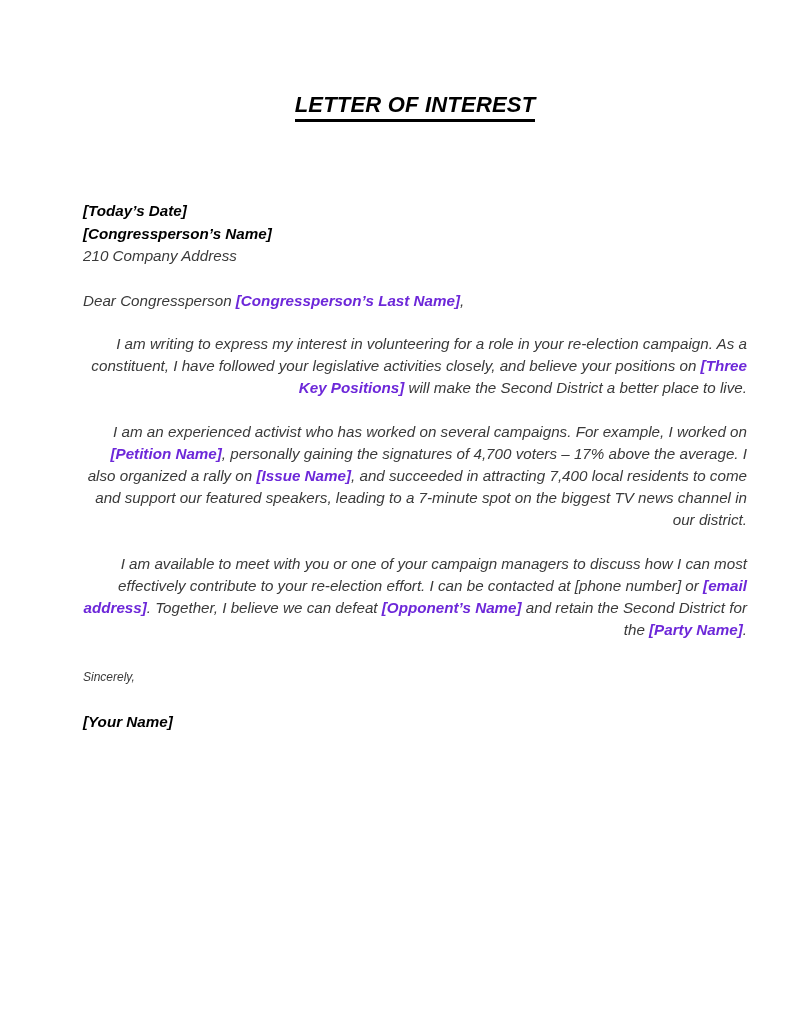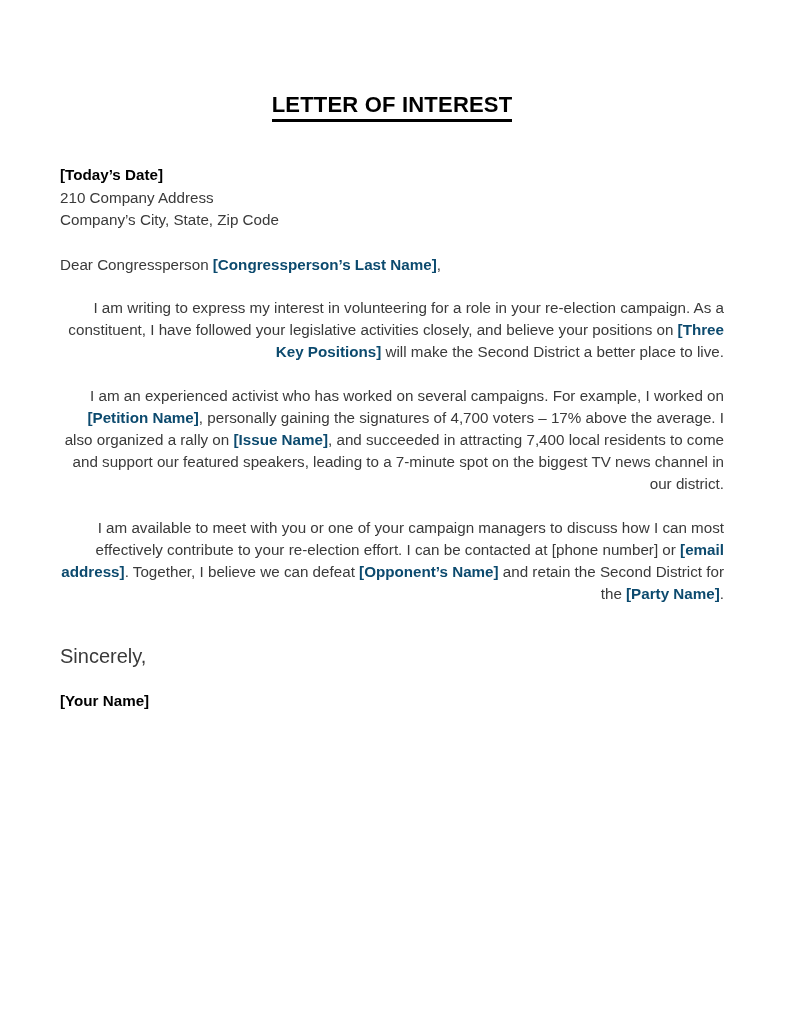--- a/index.html
+++ b/index.html
@@ -20,44 +20,45 @@
     width: 800px;
     height: 1035px;
     background: #ffffff;
     box-sizing: border-box;
     padding: 0;
     overflow: hidden;
   }
 
   .content {
     position: absolute;
-    left: 60px;
+    left: 83px;
     top: 0;
     width: 664px;
+    font-style: italic;
   }
 
   
   .doc-title {
     text-align: center;
     font-size: 22px;
     font-weight: bold;
     color: #000000;
     letter-spacing: 0.2px;
     margin: 0;
     padding-top: 92px;
     line-height: 1.2;
   }
   .doc-title .title-text {
     display: inline-block;
     border-bottom: 3px solid #000000;
     padding-bottom: 1px;
   }
 
   .address-block {
-    margin-top: 42px;
+    margin-top: 78px;
   }
   .address-line {
     font-size: 15.2px;
     line-height: 22.5px;
     white-space: nowrap;
   }
   .address-line.strong {
     font-weight: bold;
     color: #000000;
   }
@@ -69,52 +70,52 @@
   }
 
   .para {
     margin-top: 21px;
     font-size: 15.2px;
     line-height: 22.2px;
     text-align: right;
   }
 
   .closing {
-    margin-top: 40px;
-    font-size: 20px;
+    margin-top: 25px;
+    font-size: 12px;
     line-height: 22px;
   }
 
   .signature-name {
     margin-top: 23px;
     font-size: 15.2px;
     line-height: 22px;
     font-weight: bold;
     color: #000000;
   }
 
   b, .ph {
     font-weight: bold;
-    color: #0c4a6e;
+    color: #6d28d9;
   }
 </style>
 </head>
 <body>
 
 <div class="page">
   <div class="content">
 
     <h1 class="doc-title">
       <span class="title-text">LETTER OF INTEREST</span>
     </h1>
 
     <div class="address-block">
       <div class="address-line strong">[Today’s Date]</div>
+      <div class="address-line strong">[Congressperson’s Name]</div>
       <div class="address-line">210 Company Address</div>
-      <div class="address-line">Company’s City, State, Zip Code</div>
     </div>
 
     <p class="salutation"><span>Dear Congressperson </span><span class="ph">[Congressperson’s Last Name]</span><span>,</span></p>
 
     <p class="para"><span>I am writing to express my interest in volunteering for a role in your re-election campaign. As a constituent, I have followed your legislative activities closely, and believe your positions on </span><span class="ph">[Three Key Positions]</span><span> will make the Second District a better place to live.</span></p>
 
     <p class="para"><span>I am an experienced activist who has worked on several campaigns. For example, I worked on </span><span class="ph">[Petition Name]</span><span>, personally gaining the signatures of 4,700 voters – 17% above the average. I also organized a rally on </span><span class="ph">[Issue Name]</span><span>, and succeeded in attracting 7,400 local residents to come and support our featured speakers, leading to a 7-minute spot on the biggest TV news channel in our district.</span></p>
 
     <p class="para"><span>I am available to meet with you or one of your campaign managers to discuss how I can most effectively contribute to your re-election effort. I can be contacted at [phone number] or </span><span class="ph">[email address]</span><span>. Together, I believe we can defeat </span><span class="ph">[Opponent’s Name]</span><span> and retain the Second District for the </span><span class="ph">[Party Name]</span><span>.</span></p>
 

